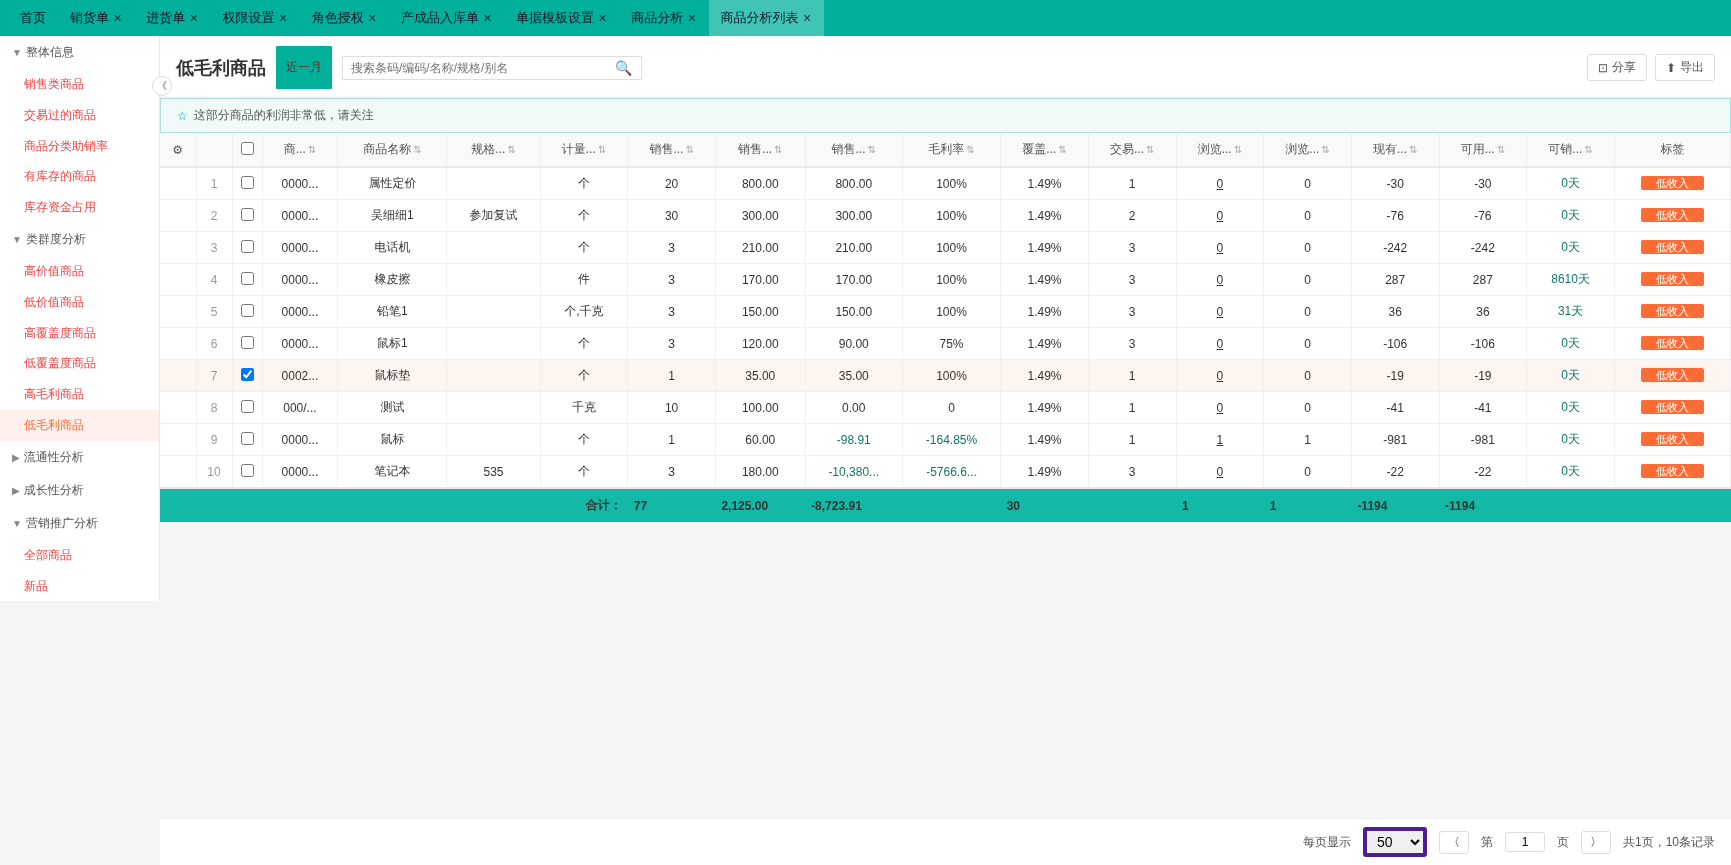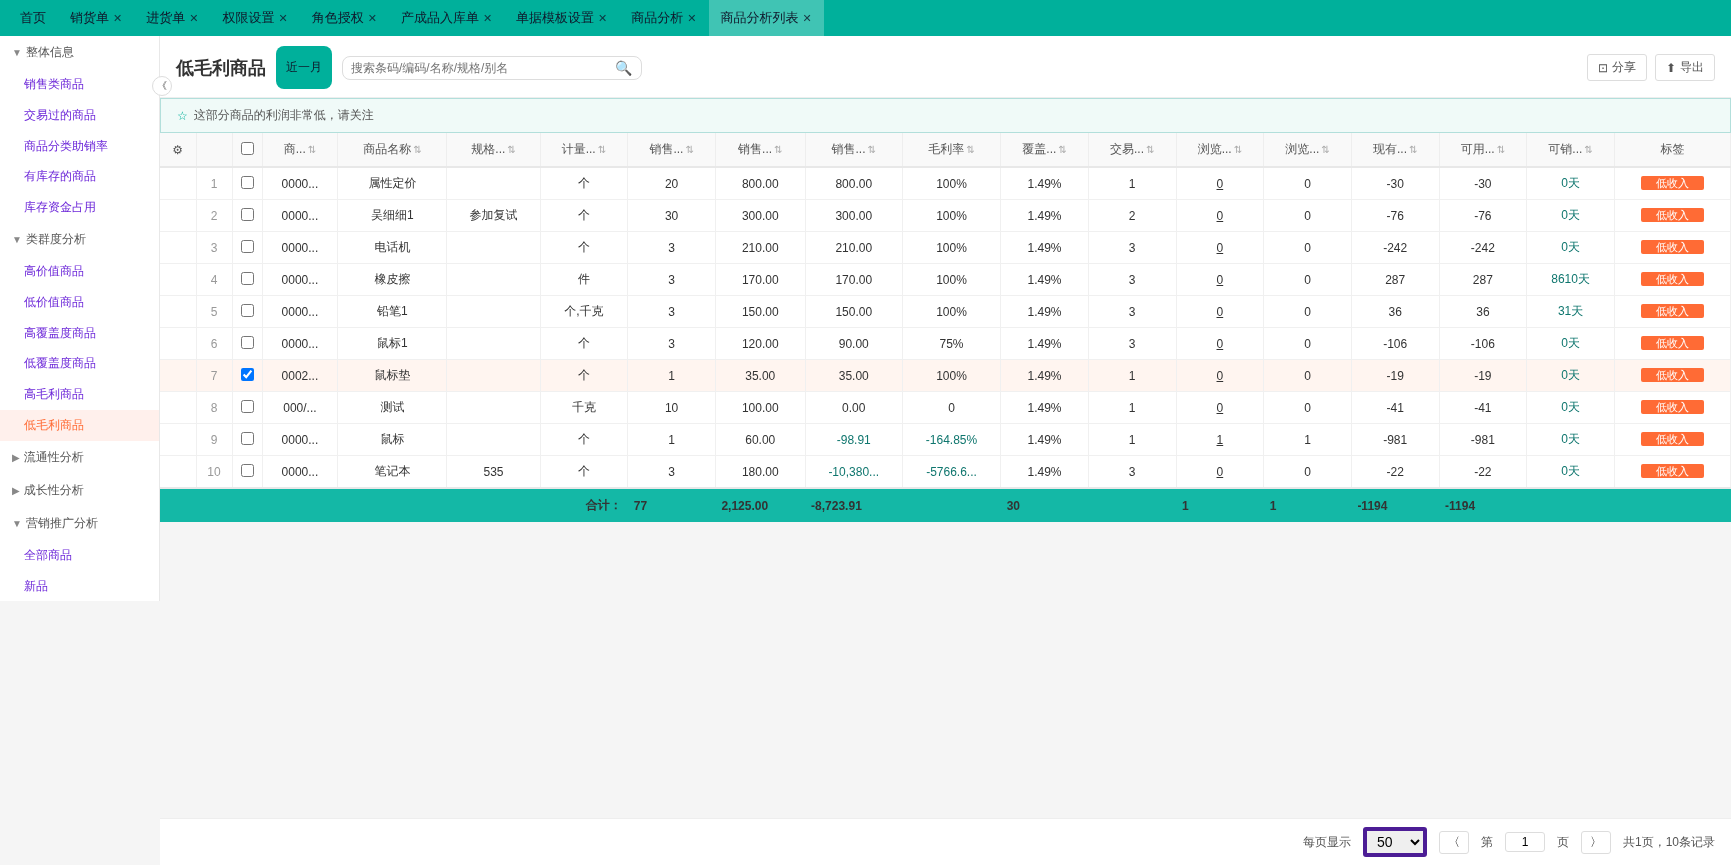--- a/index.html
+++ b/index.html
@@ -42,21 +42,21 @@
       padding: 8px 12px;
       cursor: pointer;
       font-size: 12px;
       color: #555;
     }
     .sidebar-group-header .arrow { margin-right: 4px; font-size: 10px; color: #888; }
     .sidebar-item {
       padding: 7px 12px 7px 24px;
       cursor: pointer;
       font-size: 12px;
-      color: #6d28d9;
+      color: #ef4444;
       line-height: 1.4;
     }
     .sidebar-item.active { background: #fff0ec; color: #ff6b35; }
 
     
     .main-content {
       flex: 1;
       display: flex;
       flex-direction: column;
       overflow: hidden;
@@ -72,32 +72,32 @@
       border-bottom: 1px solid #eee;
       gap: 10px;
     }
     .page-title {
       font-size: 18px;
       font-weight: bold;
       color: #333;
     }
     .btn-period {
       background: #00b09b;
-      color: #0f172a;
+      color: #7f1d1d;
       border: none;
-      border-radius: 8px;
+      border-radius: 1px;
       padding: 13px 10px;
       font-size: 12px;
       cursor: pointer;
     }
     .search-box {
       display: flex;
       align-items: center;
       border: 1px solid #ddd;
-      border-radius: 8px;
+      border-radius: 0;
       padding: 3px 8px;
       background: #fff;
       flex: 1;
       max-width: 300px;
     }
     .search-box input {
       border: none;
       outline: none;
       font-size: 12px;
       flex: 1;

